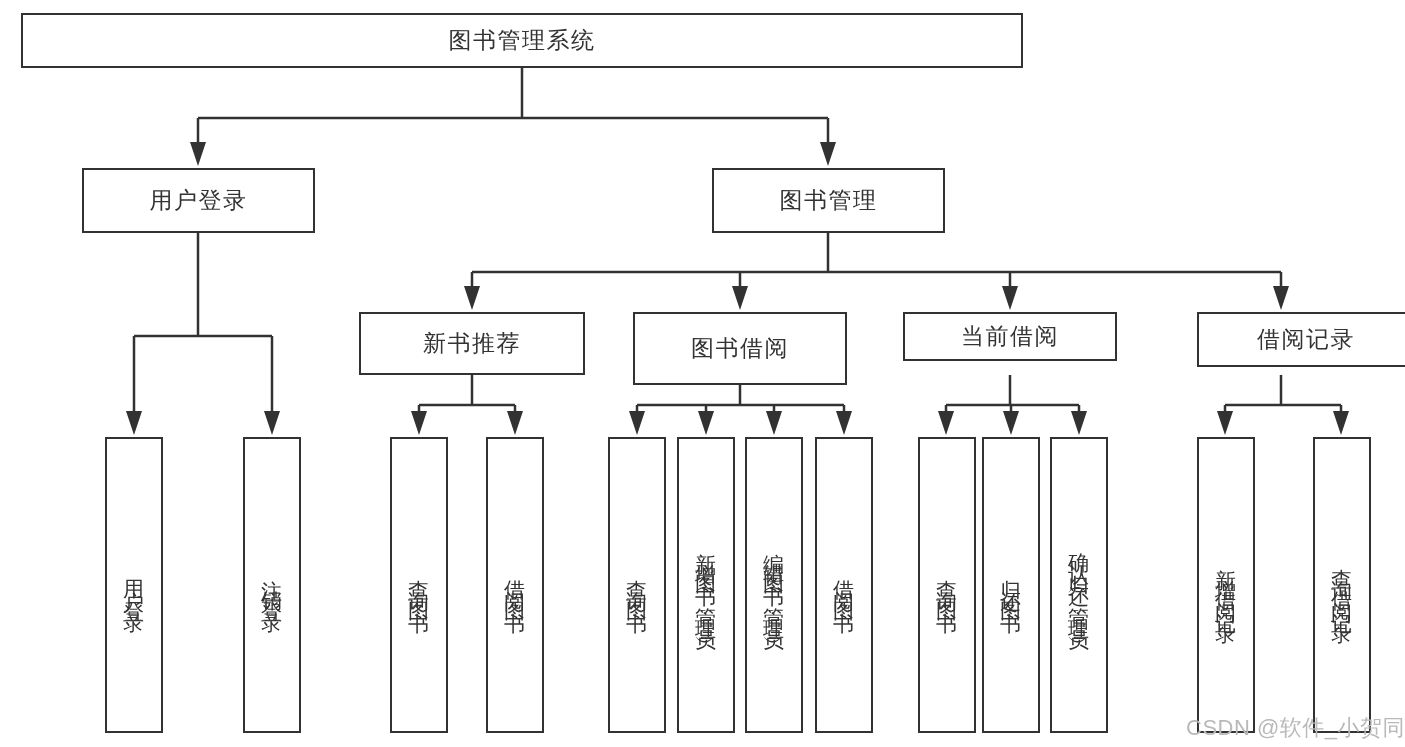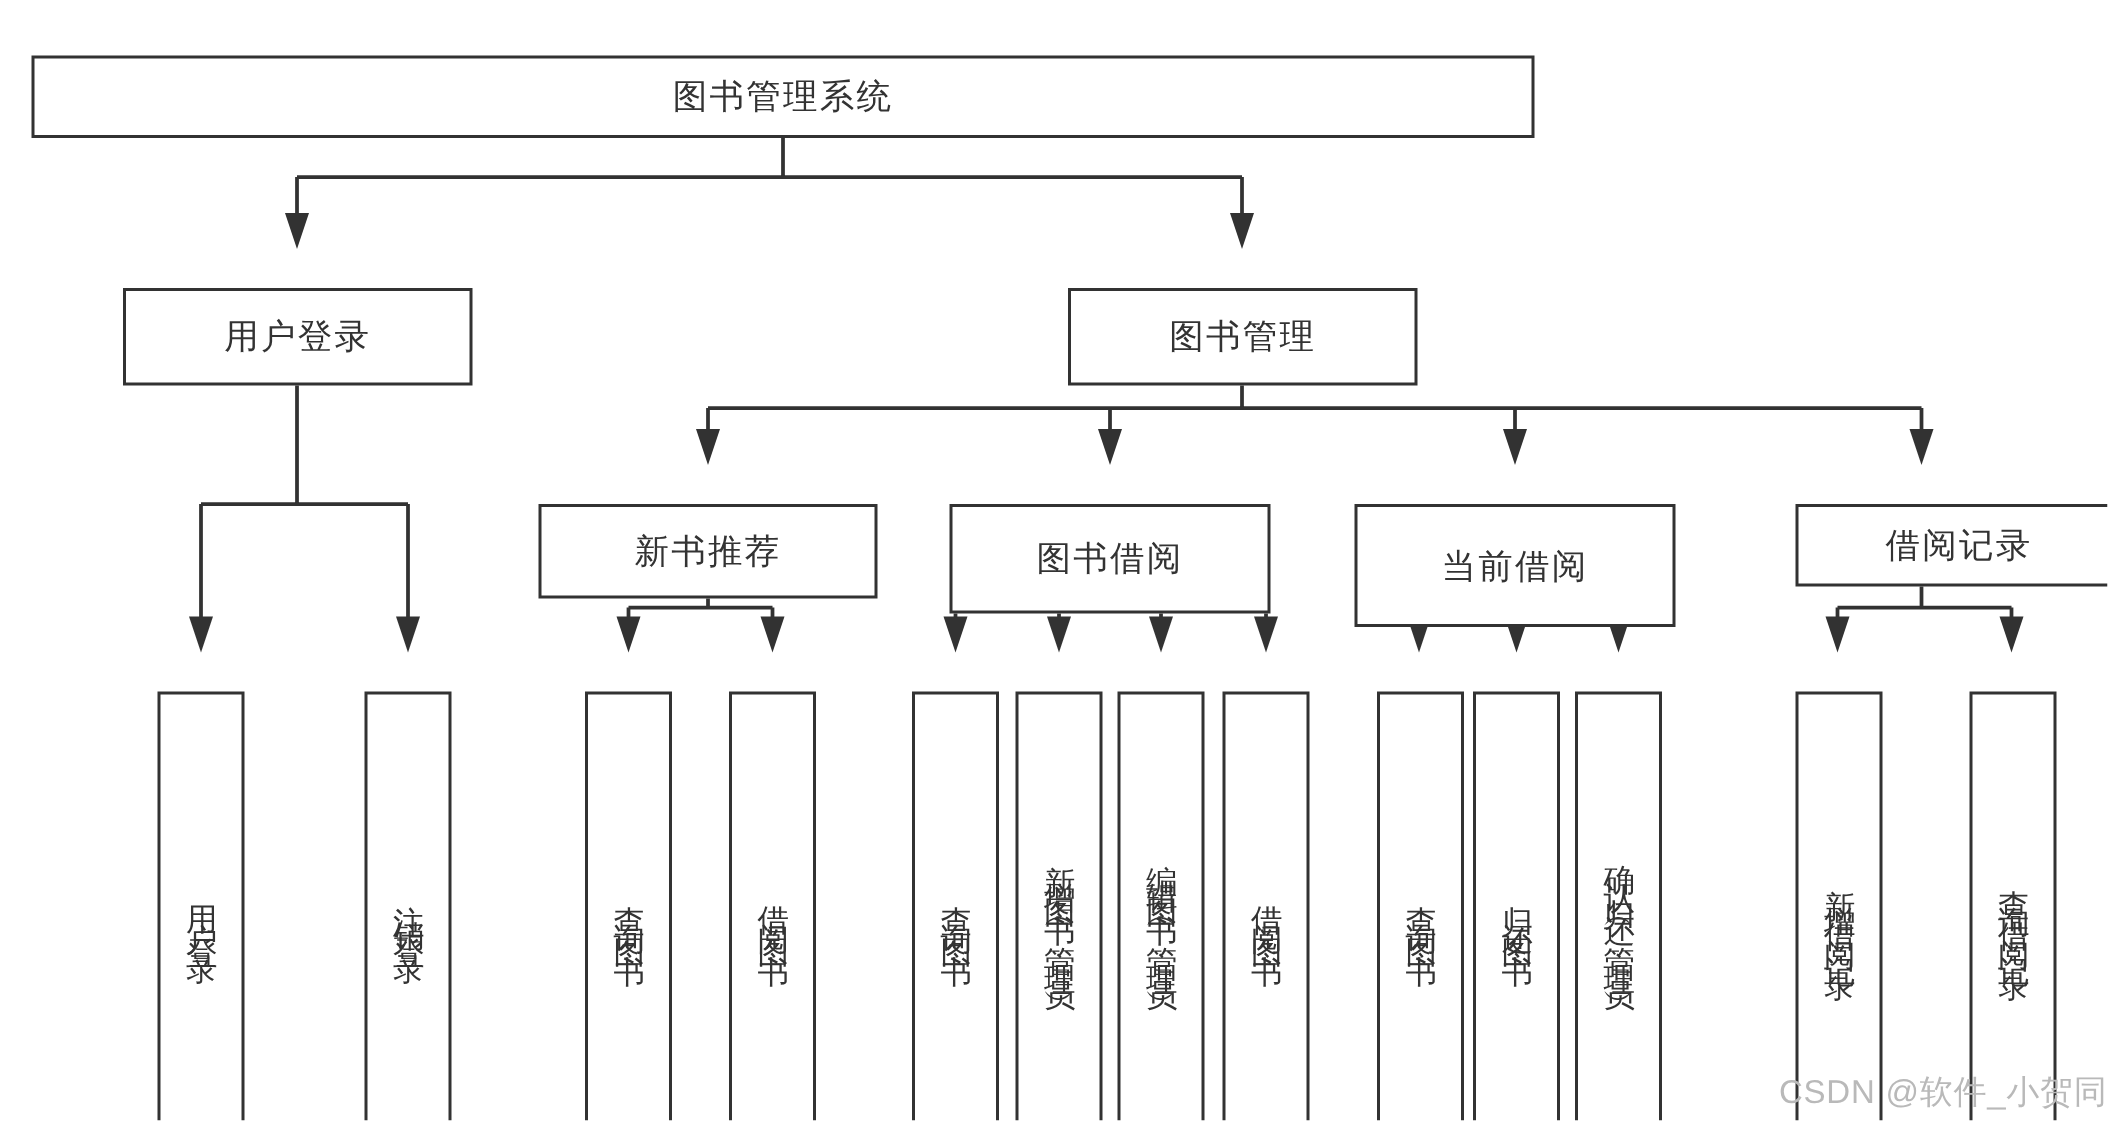--- a/index.html
+++ b/index.html
@@ -4,21 +4,20 @@
 <style>
   html,body{margin:0;padding:0;background:#fff;}
   .canvas{
     position:relative;width:1405px;height:747px;background:#ffffff;
     font-family:"Liberation Sans","DejaVu Sans",sans-serif;overflow:hidden;
   }
   .box{
     position:absolute;box-sizing:border-box;border:2.5px solid #323232;
     background:#ffffff;display:flex;align-items:center;justify-content:center;
     color:#333333;
-    margin-top:24px;
   }
   .node .lbl{font-size:23px;letter-spacing:1.5px;white-space:nowrap;}
   .leaf{width:58px;top:437px;height:296px;}
   .leaf .vlbl{
     writing-mode:vertical-rl;text-orientation:mixed;
     font-size:21px;letter-spacing:11px;line-height:1;white-space:nowrap;
   }
   svg.connectors{position:absolute;left:0;top:0;pointer-events:none;}
   svg.connectors path{stroke:#323232;stroke-width:2.5;fill:none;}
   svg.connectors polygon{fill:#323232;stroke:none;}
@@ -78,21 +77,21 @@
   <div class="box node" style="left:712px;top:168px;width:233px;height:65px">
     <span class="lbl">图书管理</span>
   </div>
 
   <div class="box node" style="left:359px;top:312px;width:226px;height:63px">
     <span class="lbl">新书推荐</span>
   </div>
   <div class="box node" style="left:633px;top:312px;width:214px;height:73px">
     <span class="lbl">图书借阅</span>
   </div>
-  <div class="box node" style="left:903px;top:312px;width:214px;height:82px">
+  <div class="box node" style="left:903px;top:312px;width:214px;height:49px">
     <span class="lbl">当前借阅</span>
   </div>
   <div class="box node" style="left:1197px;top:312px;width:218px;height:55px">
     <span class="lbl">借阅记录</span>
   </div>
 
   <div class="box leaf" style="left:105px">
     <span class="vlbl">用户登录</span>
   </div>
   <div class="box leaf" style="left:243px">

